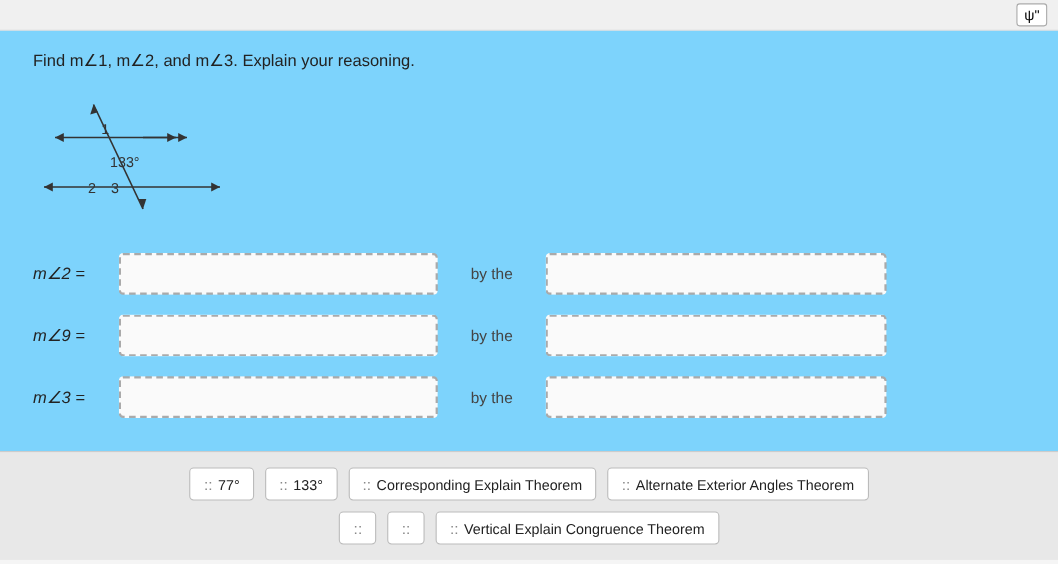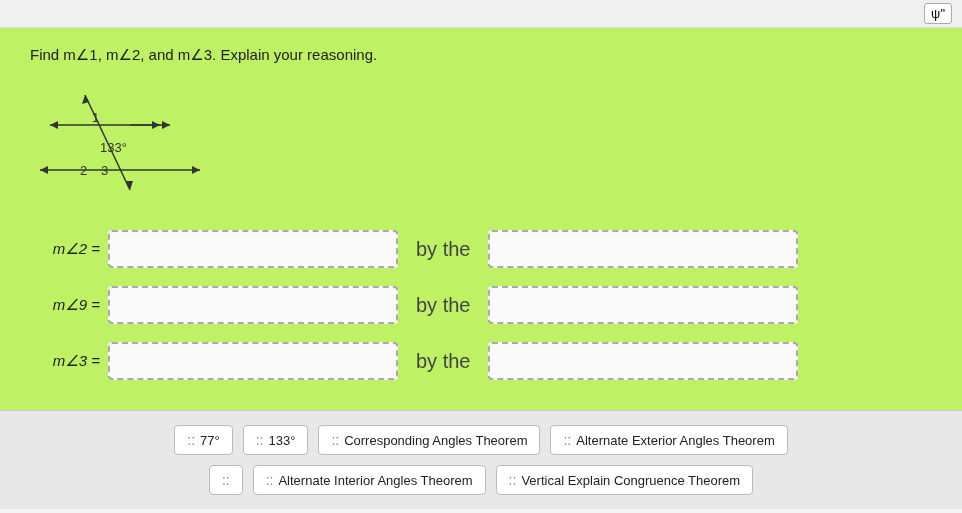--- a/index.html
+++ b/index.html
@@ -31,21 +31,21 @@
     .top-bar-btn {
       background: #fff;
       border: 1px solid #aaa;
       border-radius: 3px;
       padding: 2px 6px;
       font-size: 13px;
       cursor: pointer;
     }
 
     .main-content {
-      background: #bef264;
+      background: #7dd3fc;
       padding: 18px 30px 10px 30px;
       min-height: 380px;
     }
 
     .question-title {
       font-size: 15px;
       margin-bottom: 16px;
       color: #222;
     }
 
@@ -60,21 +60,20 @@
       position: absolute;
       top: 0;
       left: 0;
     }
 
     .rows-area {
       display: flex;
       flex-direction: column;
       gap: 18px;
       margin-bottom: 20px;
-      text-align: right;
     }
 
     .answer-row {
       display: flex;
       align-items: center;
       gap: 8px;
     }
 
     .row-label {
       font-size: 15px;
@@ -86,23 +85,23 @@
     .drag-box {
       width: 290px;
       height: 38px;
       border: 2px dashed #aaa;
       border-radius: 4px;
       background: #fafafa;
       cursor: pointer;
     }
 
     .by-the-text {
-      font-size: 20px;
+      font-size: 14px;
       color: #444;
-      margin: 0 10px;
+      margin: 0 22px;
     }
 
     .drag-box-right {
       width: 310px;
       height: 38px;
       border: 2px dashed #aaa;
       border-radius: 4px;
       background: #fafafa;
       cursor: pointer;
     }
@@ -216,33 +215,32 @@
     <div class="bank-item">
       <span class="drag-icon">::</span>
       <span>77°</span>
     </div>
     <div class="bank-item">
       <span class="drag-icon">::</span>
       <span>133°</span>
     </div>
     <div class="bank-item">
       <span class="drag-icon">::</span>
-      <span>Corresponding Angles Theorem</span>
+      <span>Corresponding Explain Theorem</span>
     </div>
     <div class="bank-item">
       <span class="drag-icon">::</span>
       <span>Alternate Exterior Angles Theorem</span>
     </div>
   </div>
   <div class="bank-row">
     <div class="bank-item">
       <span class="drag-icon">::</span>
     </div>
     <div class="bank-item">
       <span class="drag-icon">::</span>
-      <span>Alternate Interior Angles Theorem</span>
     </div>
     <div class="bank-item">
       <span class="drag-icon">::</span>
       <span>Vertical Explain Congruence Theorem</span>
     </div>
   </div>
 </div>
 
 </body></html>

